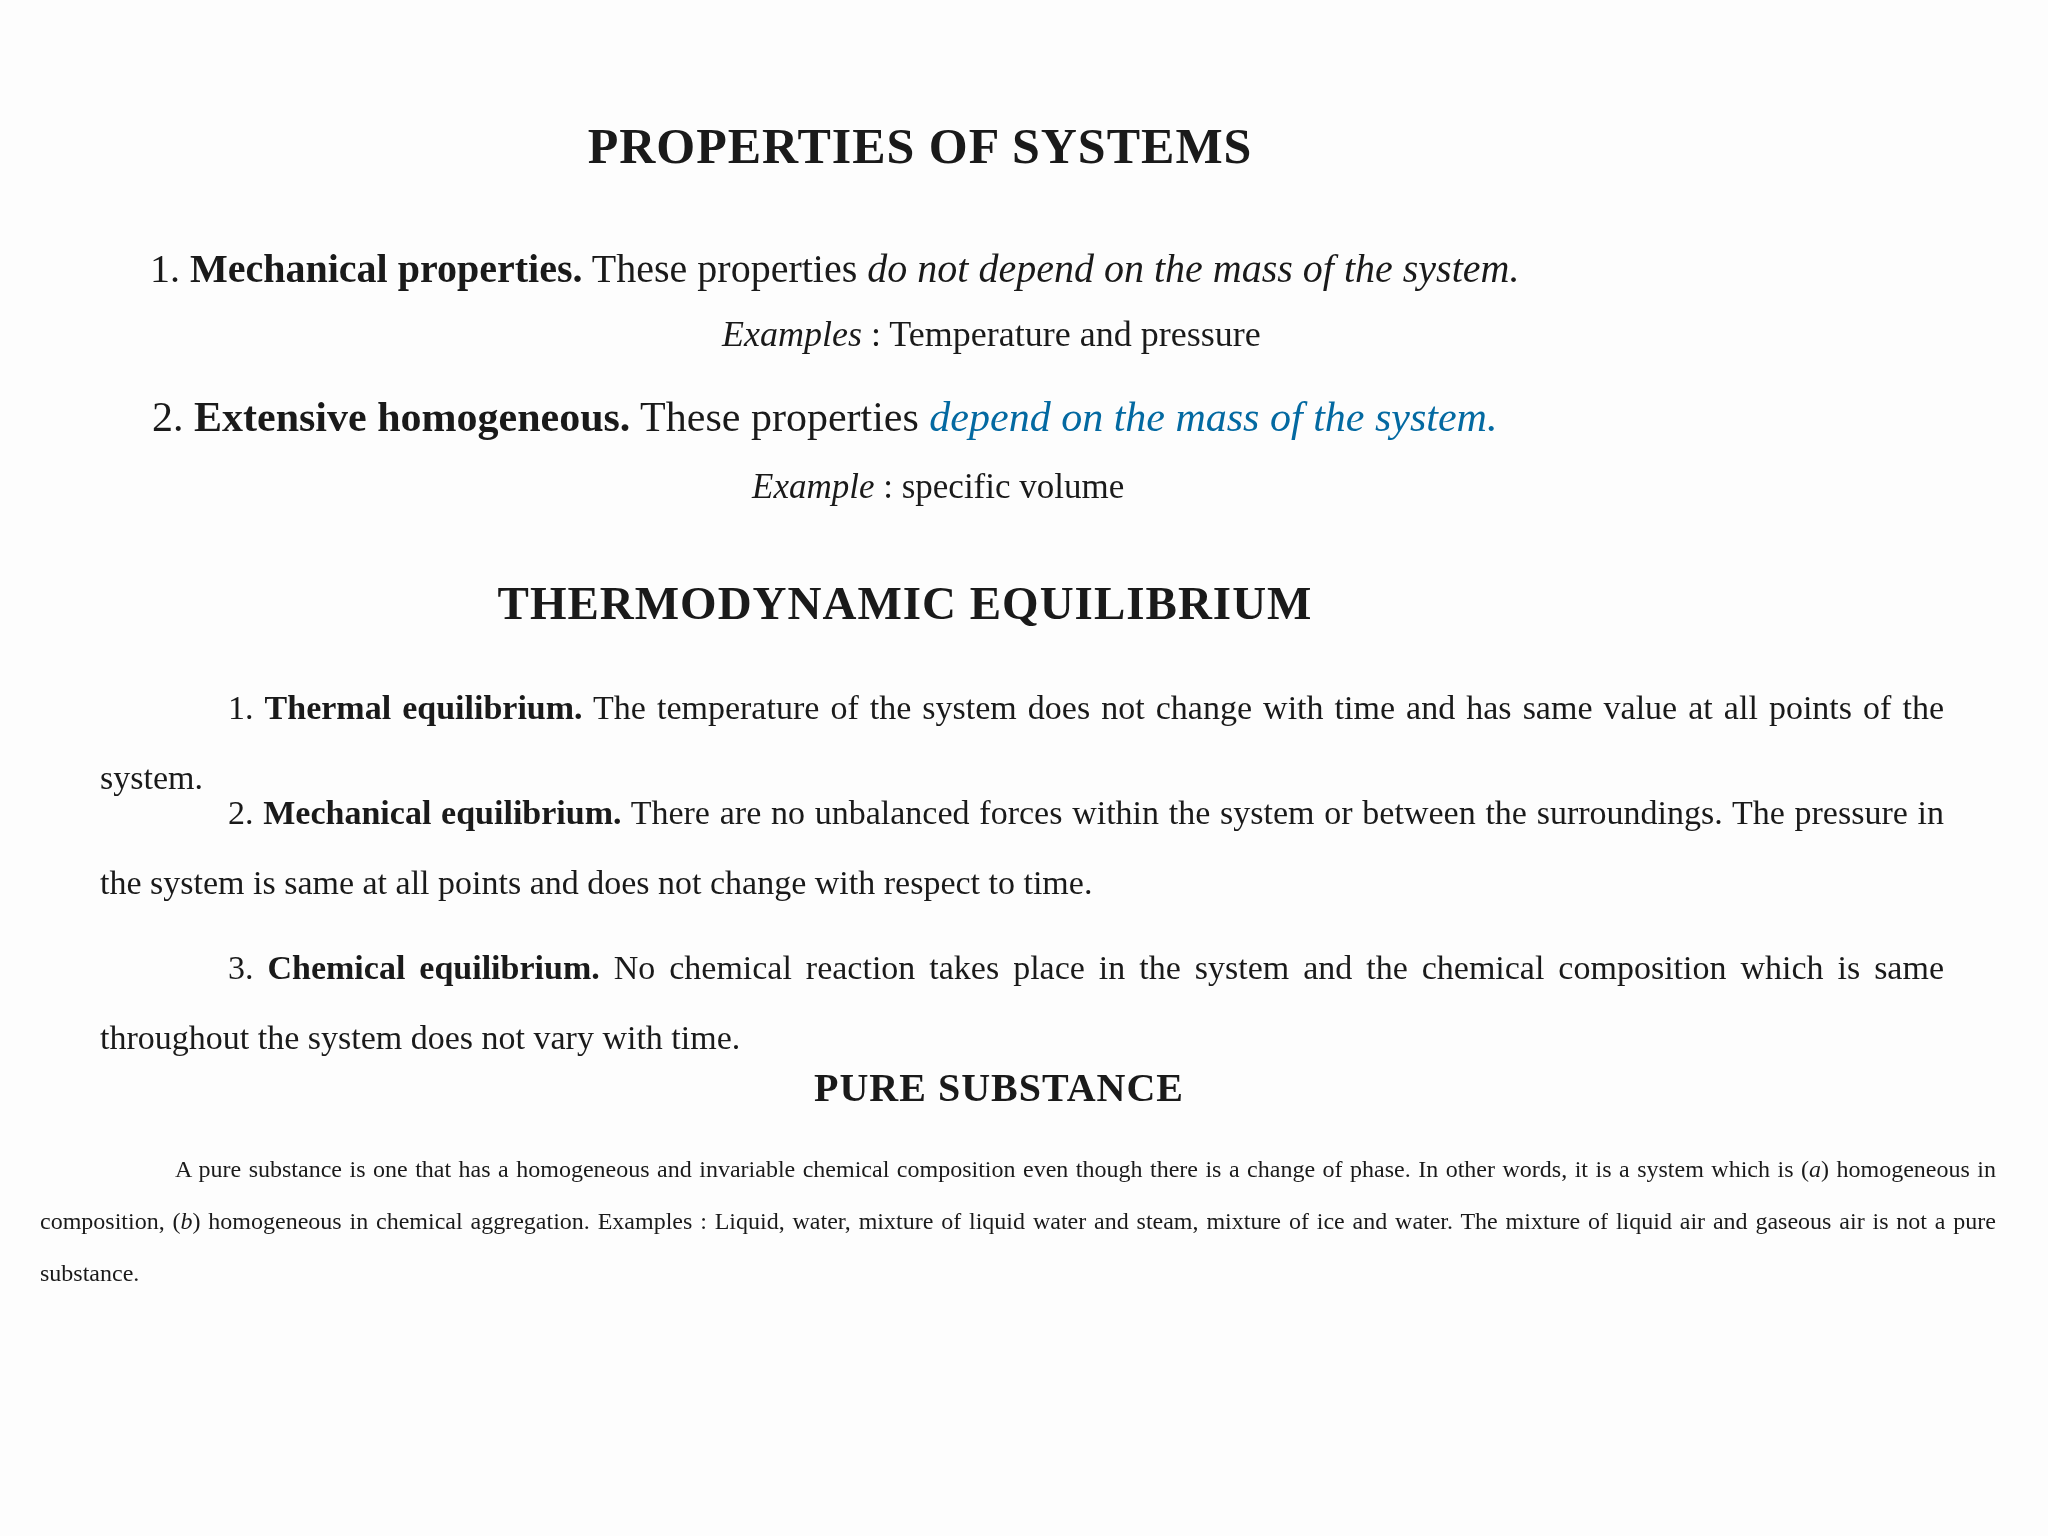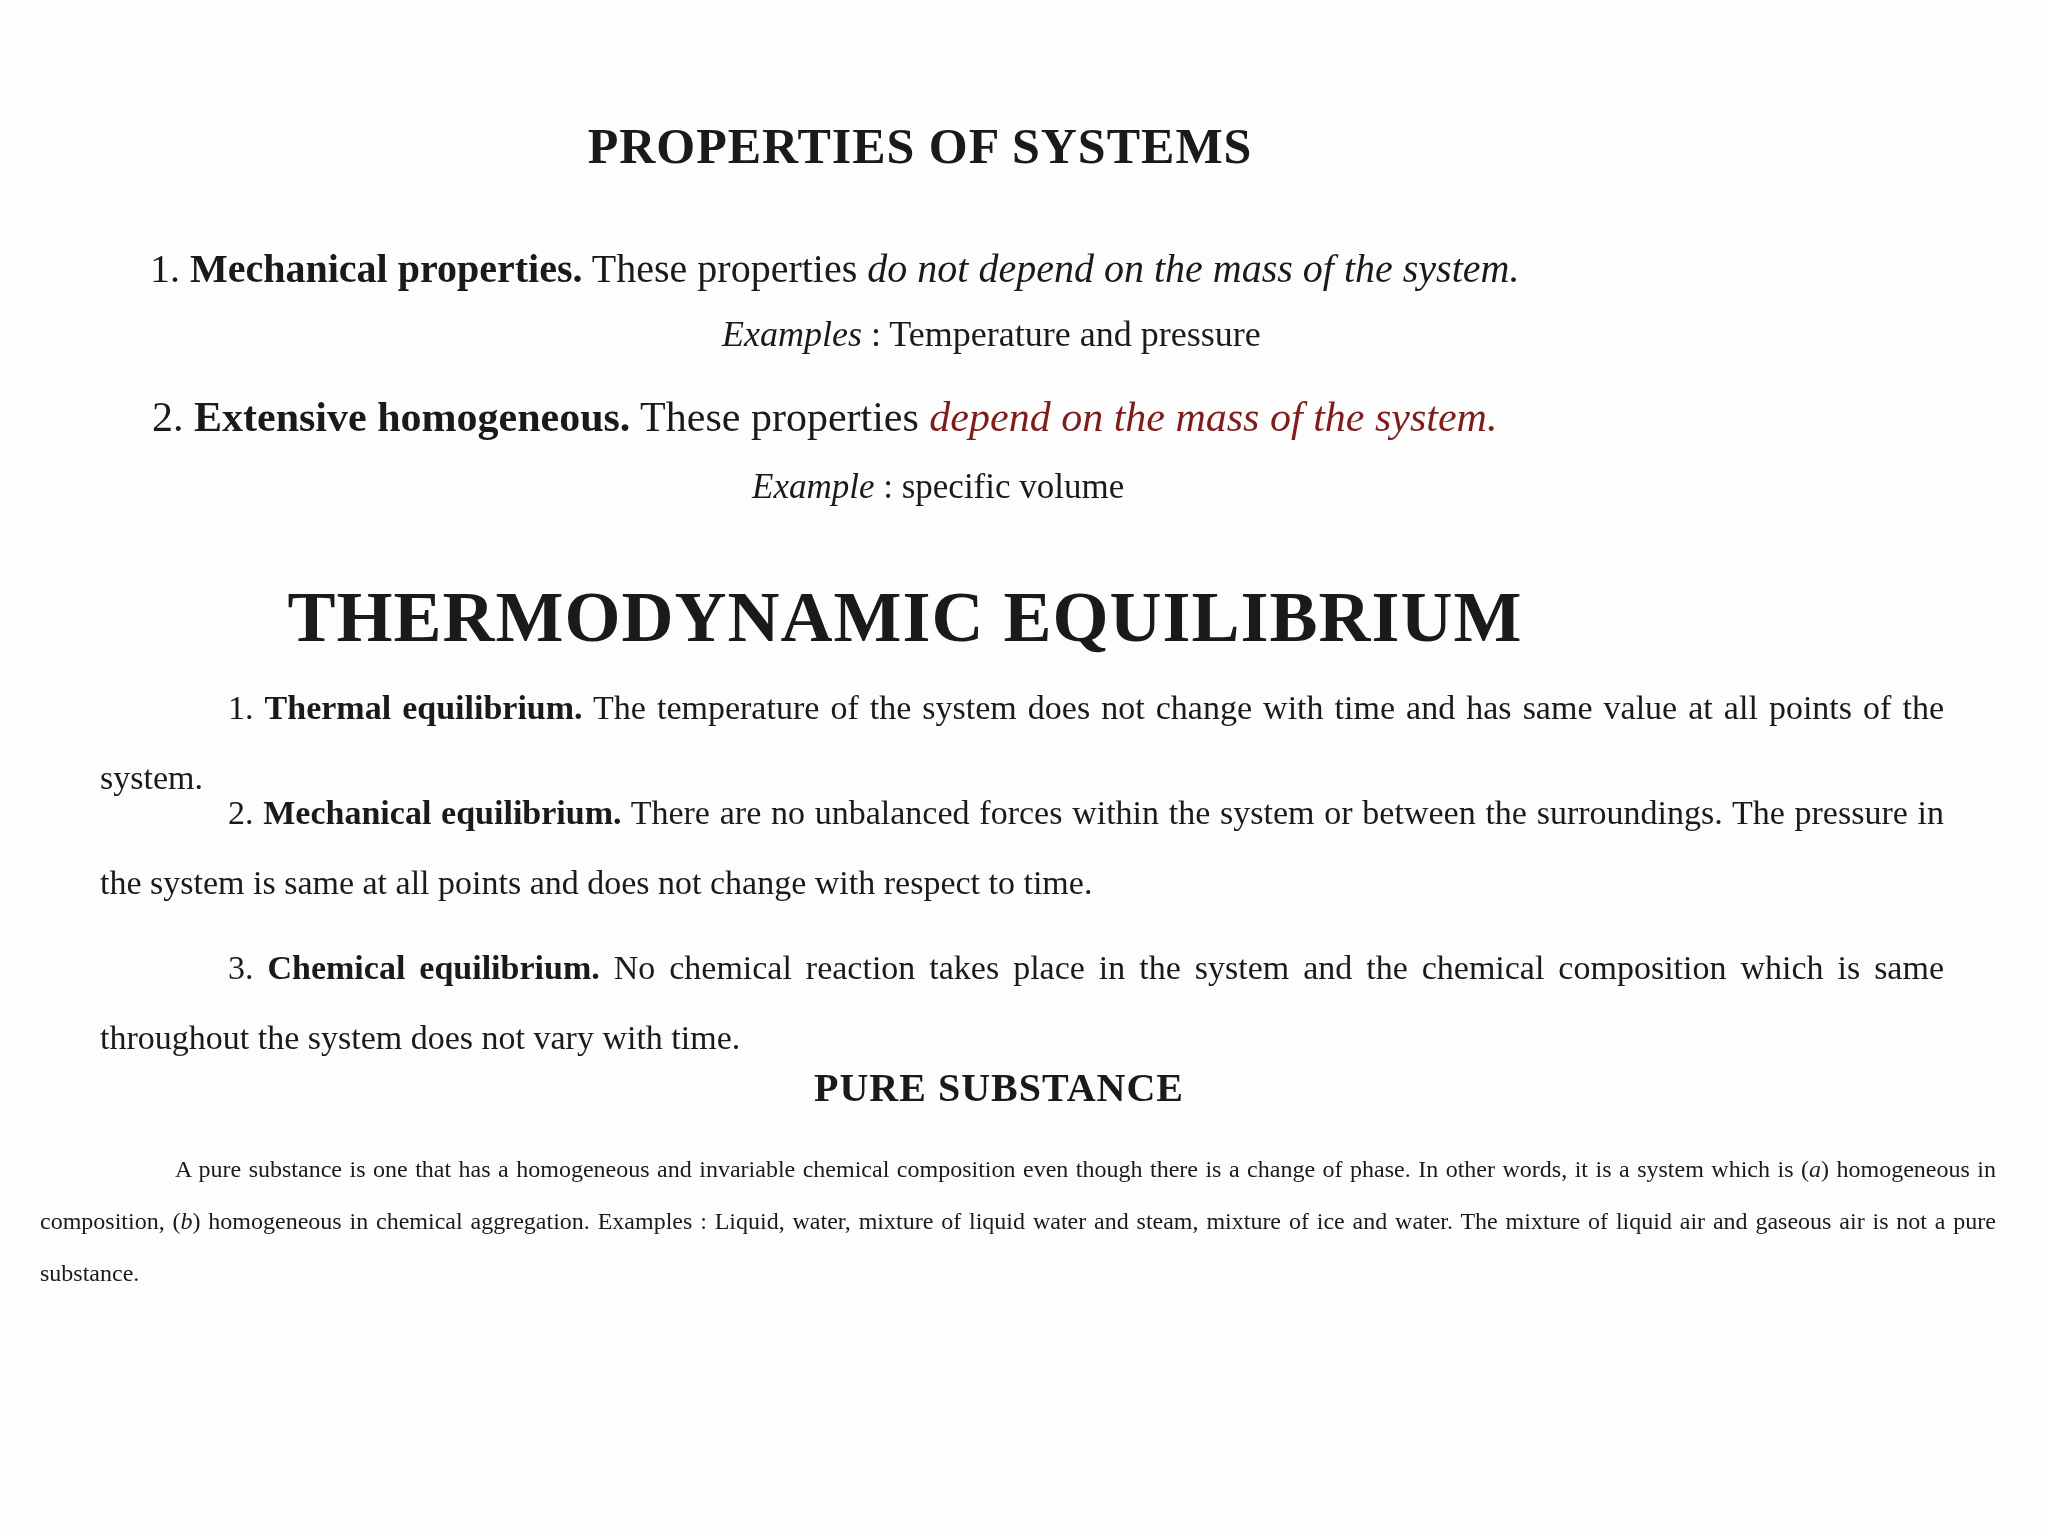--- a/index.html
+++ b/index.html
@@ -3,21 +3,21 @@
 <meta charset="utf-8">
 <style>
   html, body { margin: 0; padding: 0; }
   body {
     width: 2048px; height: 1536px; background: #fdfdfd; position: relative; overflow: hidden;
     font-family: "DejaVu Serif", "Liberation Serif", serif; color: #1a1a1a;
   }
   .abs { position: absolute; white-space: nowrap; }
   h1, h2, h3 { margin: 0; font-weight: bold; letter-spacing: 1px; }
   .h-props { left: 0; width: 1840px; text-align: center; top: 117px; font-size: 50px; font-family: "Liberation Serif", serif; }
-  .h-thermo { left: 0; width: 1760px; text-align: center; top: 576px; font-size: 72px; padding-left: 50px; box-sizing: border-box; font-family: "Liberation Serif", serif; }
+  .h-thermo { left: 0; width: 1760px; text-align: center; top: 576px; font-size: 47px; padding-left: 50px; box-sizing: border-box; font-family: "Liberation Serif", serif; }
   .h-pure { left: 0; width: 2048px; text-align: center; top: 1064px; font-size: 40px; font-family: "Liberation Serif", serif; padding-right: 50px; box-sizing: border-box; }
   .line { font-size: 40px; font-family: "Liberation Serif", serif; }
   .b { font-weight: bold; }
   .i { font-style: italic; }
   .para { position: absolute; font-family: "Liberation Serif", serif; font-size: 34px; line-height: 70px; text-align: justify; }
   .ind { display: inline-block; }
 </style>
 </head>
 <body>
 
@@ -32,21 +32,21 @@
 <div class="abs line" style="left:722px; top:313px; font-size:36px;text-align:right;">
   <span class="i">Examples</span>
   <span>:</span>
   <span>Temperature and pressure</span>
 </div>
 
 <div class="abs line" style="left:152px; top:393px; font-size:42px;">
   <span>2.</span>
   <span class="b">Extensive homogeneous.</span>
   <span>These properties</span>
-  <span class="i" style="color:#7f1d1d;margin-top:20px;">depend on the mass of the system.</span>
+  <span class="i" style="color:#0369a1;margin-top:20px;">depend on the mass of the system.</span>
 </div>
 <div class="abs line" style="left:752px; top:467px; font-size:35px;">
   <span class="i">Example</span>
   <span>:</span>
   <span>specific volume</span>
 </div>
 
 <h2 class="abs h-thermo">THERMODYNAMIC EQUILIBRIUM</h2>
 
 <div class="para" style="left:100px; top:673px; width:1844px;">

